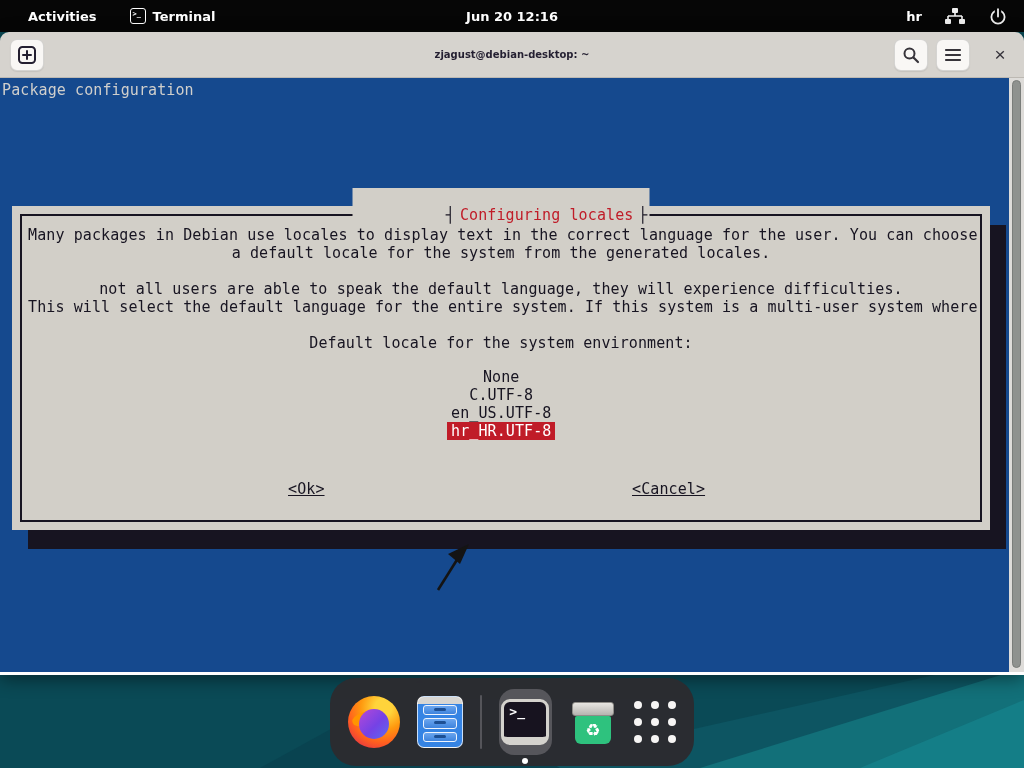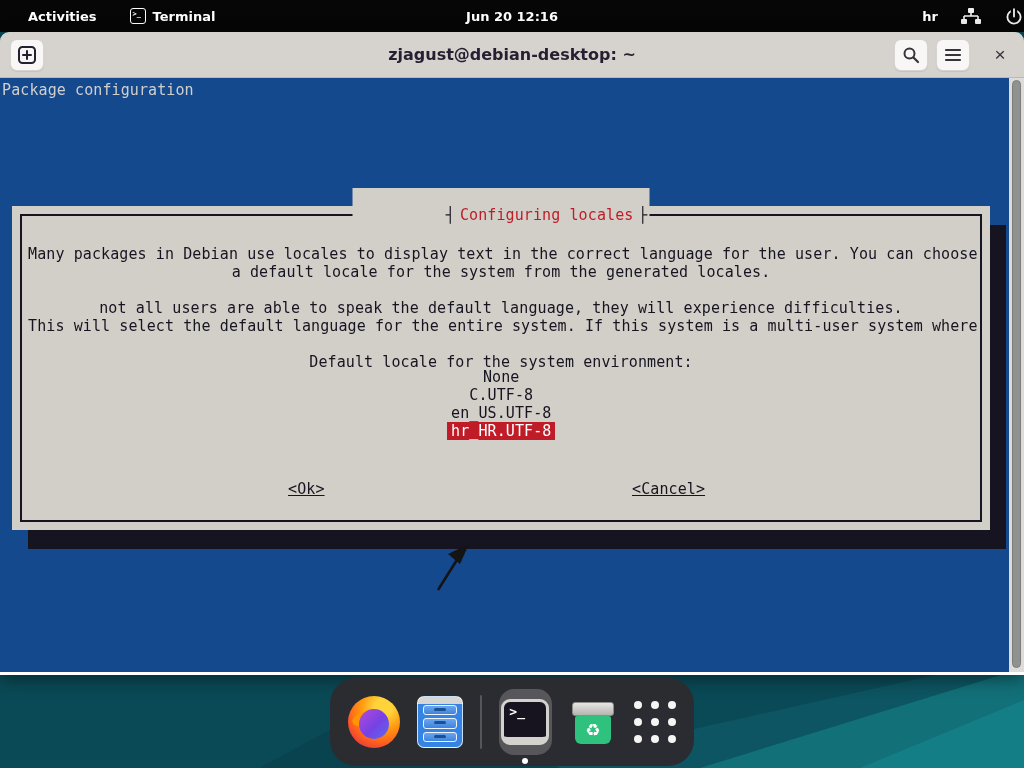--- a/index.html
+++ b/index.html
@@ -21,21 +21,21 @@
   }
   .topbar-left { display:flex; align-items:flex-end; gap:33px; padding-left:28px; }
   .topbar-app { display:flex; align-items:center; gap:7px; }
   .mini-term {
     width:16px; height:16px; border:1.5px solid #fff; border-radius:3px;
     font-family:"DejaVu Sans Mono", monospace; font-size:7px; font-weight:bold;
     color:#fff; display:flex; align-items:flex-start; justify-content:flex-start;
     padding:2px 0 0 2px; line-height:1;
   }
   .topbar-clock { position:absolute; left:0; right:0; text-align:center; pointer-events:none; }
-  .topbar-right { margin-left:auto; display:flex; align-items:center; gap:22px; padding-right:0; }
+  .topbar-right { margin-left:auto; display:flex; align-items:center; gap:22px; padding-right:16px; }
 
   
   .window {
     position:absolute; left:0; top:32px; width:1024px; height:643px;
     border-radius:9px 9px 0 0; overflow:hidden;
     border-bottom:3px solid #ffffff;
     box-shadow:0 4px 18px rgba(0,0,0,.45);
   }
   .headerbar {
     height:46px; background:var(--header-bg, #d6d3ce);
@@ -51,21 +51,21 @@
   .hb-newtab { position:absolute; left:10px; top:7px; }
   .hb-search { position:absolute; right:96px; top:7px; }
   .hb-menu   { position:absolute; right:54px; top:7px; }
   .hb-close  {
     position:absolute; right:8px; top:7px; width:32px; height:32px;
     display:flex; align-items:center; justify-content:center;
     font-size:19px; color:#35323a; background:none; border:none;
   }
   .hb-title {
     position:absolute; left:0; right:0; text-align:center;
-    font-size:16px; font-weight:bold; color:#241f31; pointer-events:none;
+    font-size:10px; font-weight:bold; color:#241f31; pointer-events:none;
   }
 
   
   .screen-row { display:flex; height:594px; }
   .terminal {
     position:relative; width:1009px; height:594px;
     background:var(--terminal-bg, #15498e);
     font-family:"DejaVu Sans Mono", monospace; font-size:15px; line-height:18px;
     letter-spacing:.1px;
     text-align:center;
@@ -88,21 +88,21 @@
   .dialog-frame {
     position:absolute; left:8px; top:8px; right:8px; bottom:8px;
     border:2px solid #171421; pointer-events:none;
   }
   .dialog-title-wrap {
     position:absolute; top:9px; left:50%; transform:translate(-50%,-50%);
     background:var(--dialog-bg, #d2cfc8); padding:0 2px; white-space:pre;
   }
   .dialog-title-wrap .conn { color:#171421; }
   .dialog-title-wrap .ttl { color:var(--dialog-red, #c01c28); margin:0 .55ch; }
-  .dialog-text { position:absolute; left:16px; top:20px; right:16px;margin-top:19px; }
+  .dialog-text { position:absolute; left:16px; top:20px; right:16px; }
   .dialog-text .line { height:18px; white-space:pre; }
   .locale-options { position:absolute; left:435px; top:162px; }
   .locale-options .opt { height:18px; padding:0 4px; white-space:pre; }
   .locale-options .opt.sel { background:var(--highlight-bg, #c01c28); color:#fff; }
   .btn-ok, .btn-cancel { position:absolute; top:274px; white-space:pre; cursor:default;text-decoration:underline; }
   .btn-ok { left:276px; }
   .btn-cancel { left:620px; }
 
   .cursor-arrow { position:absolute; left:418px; top:332px; pointer-events:none; }
 

